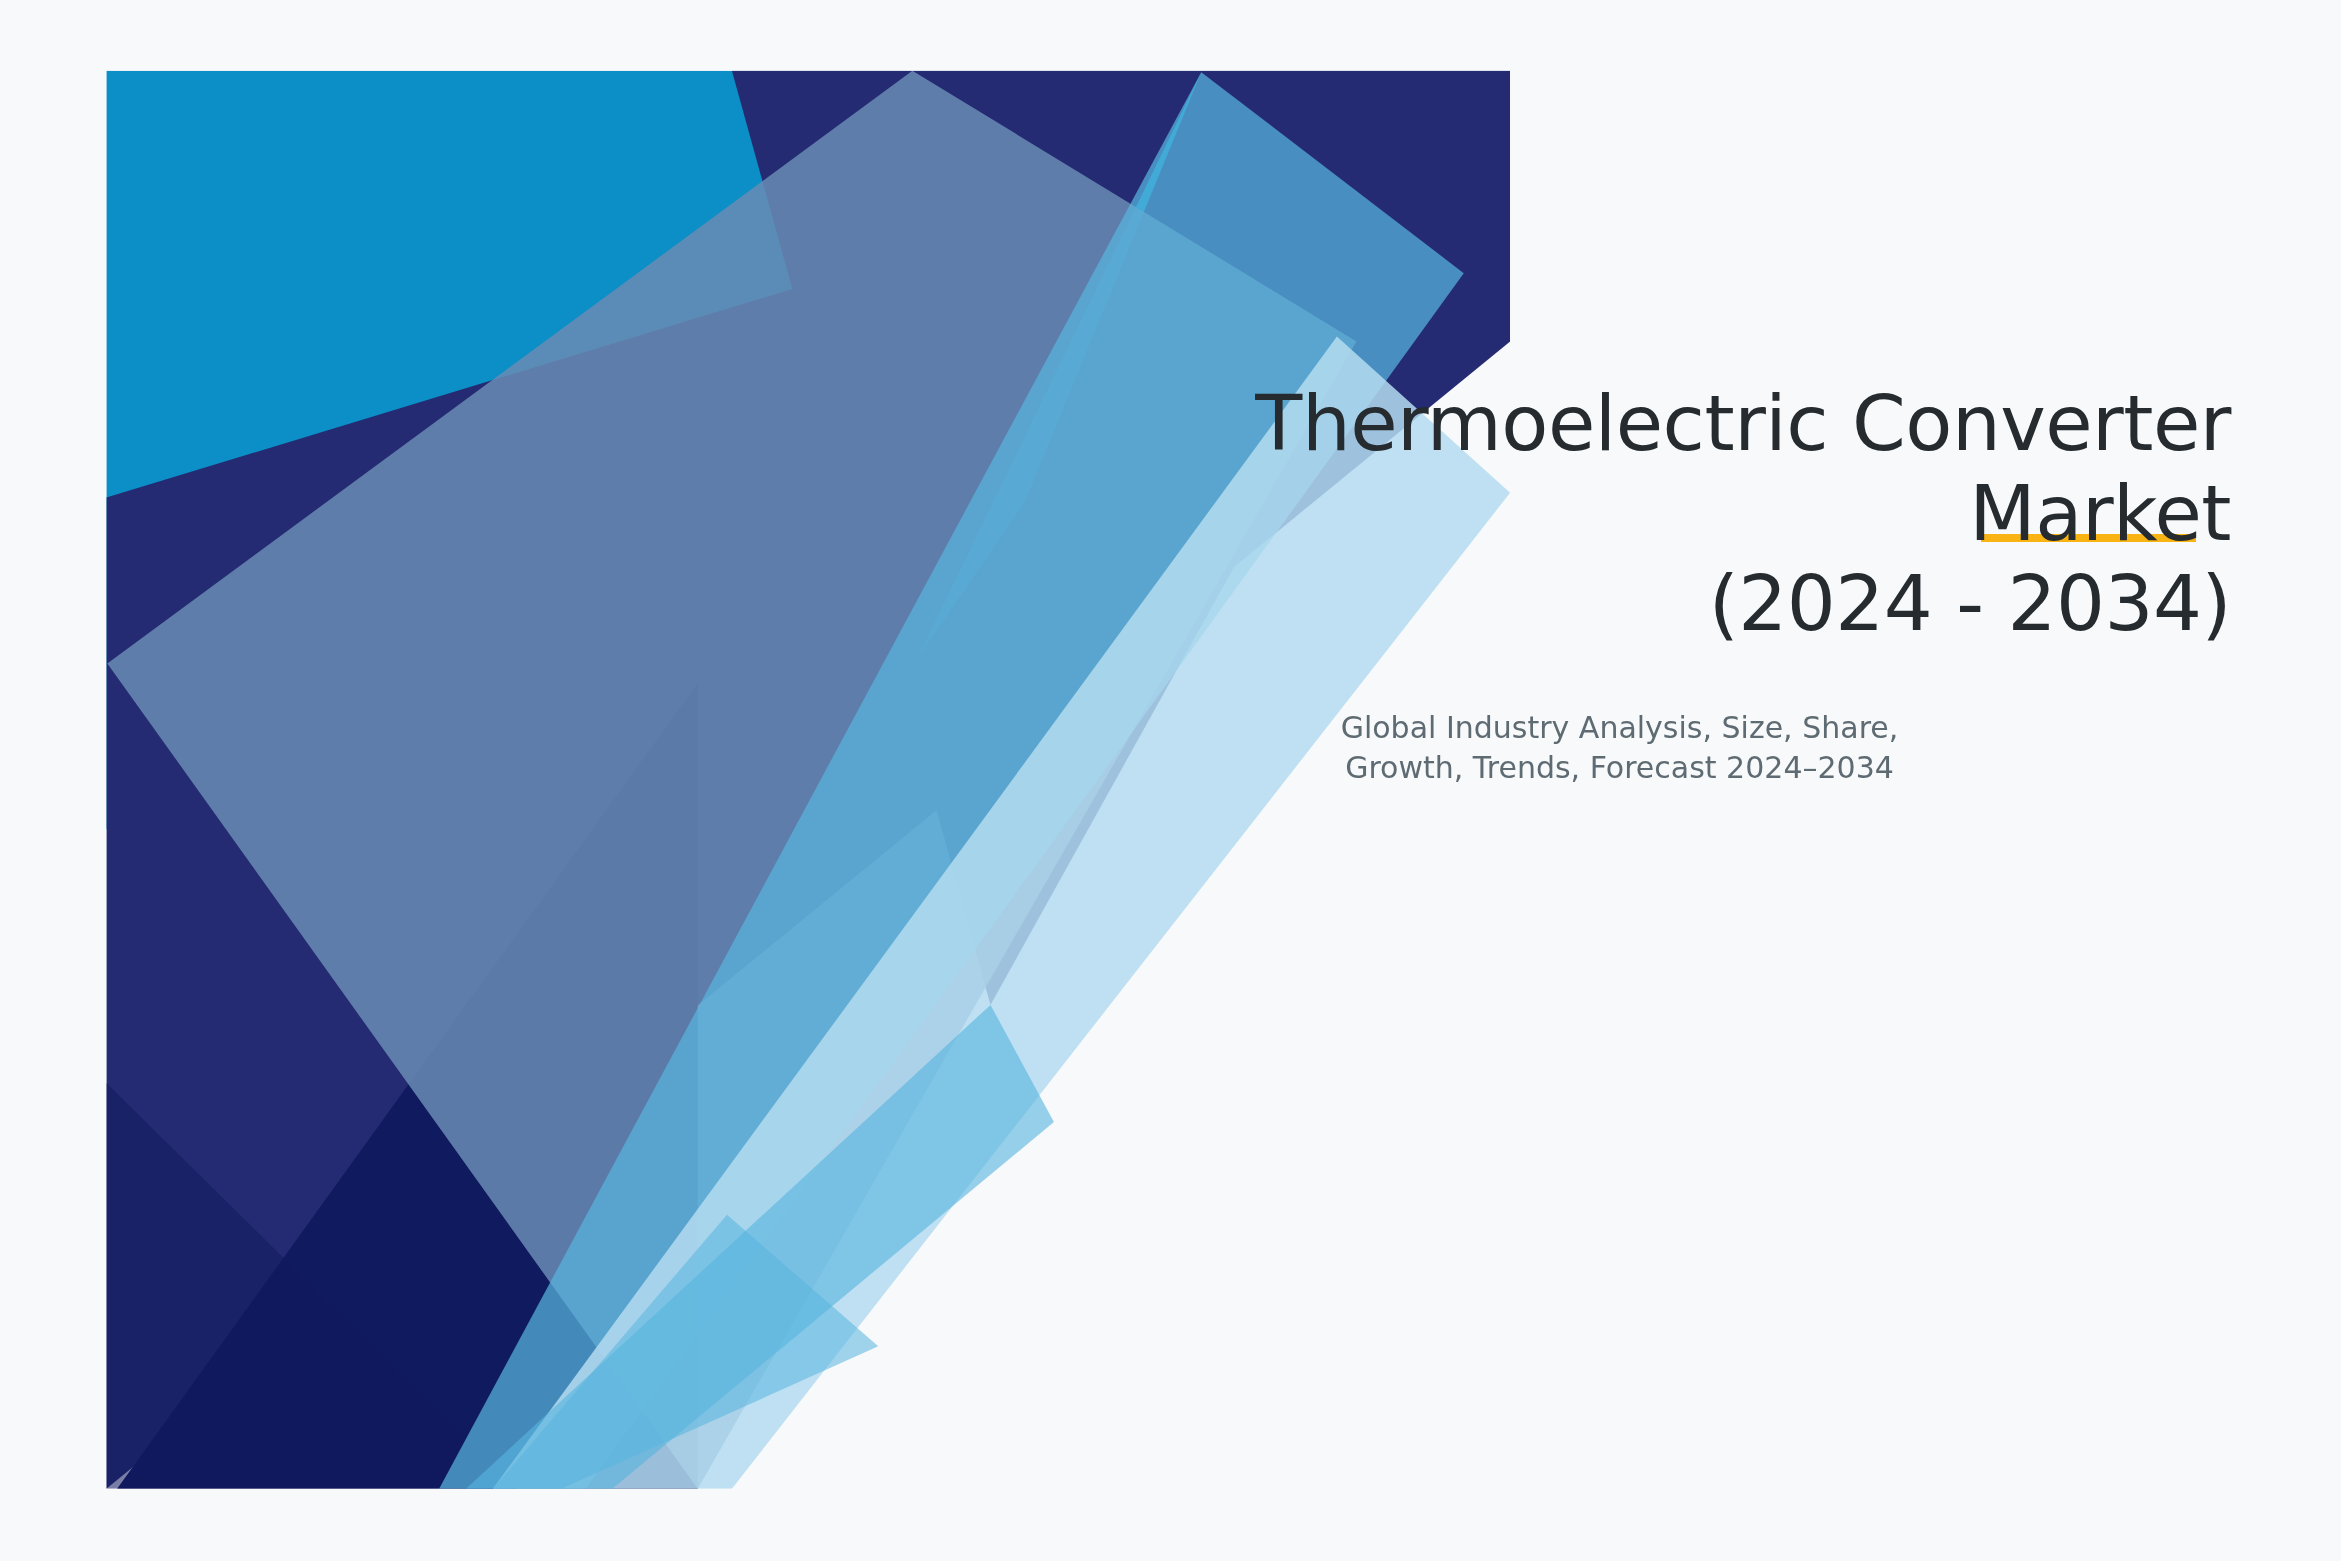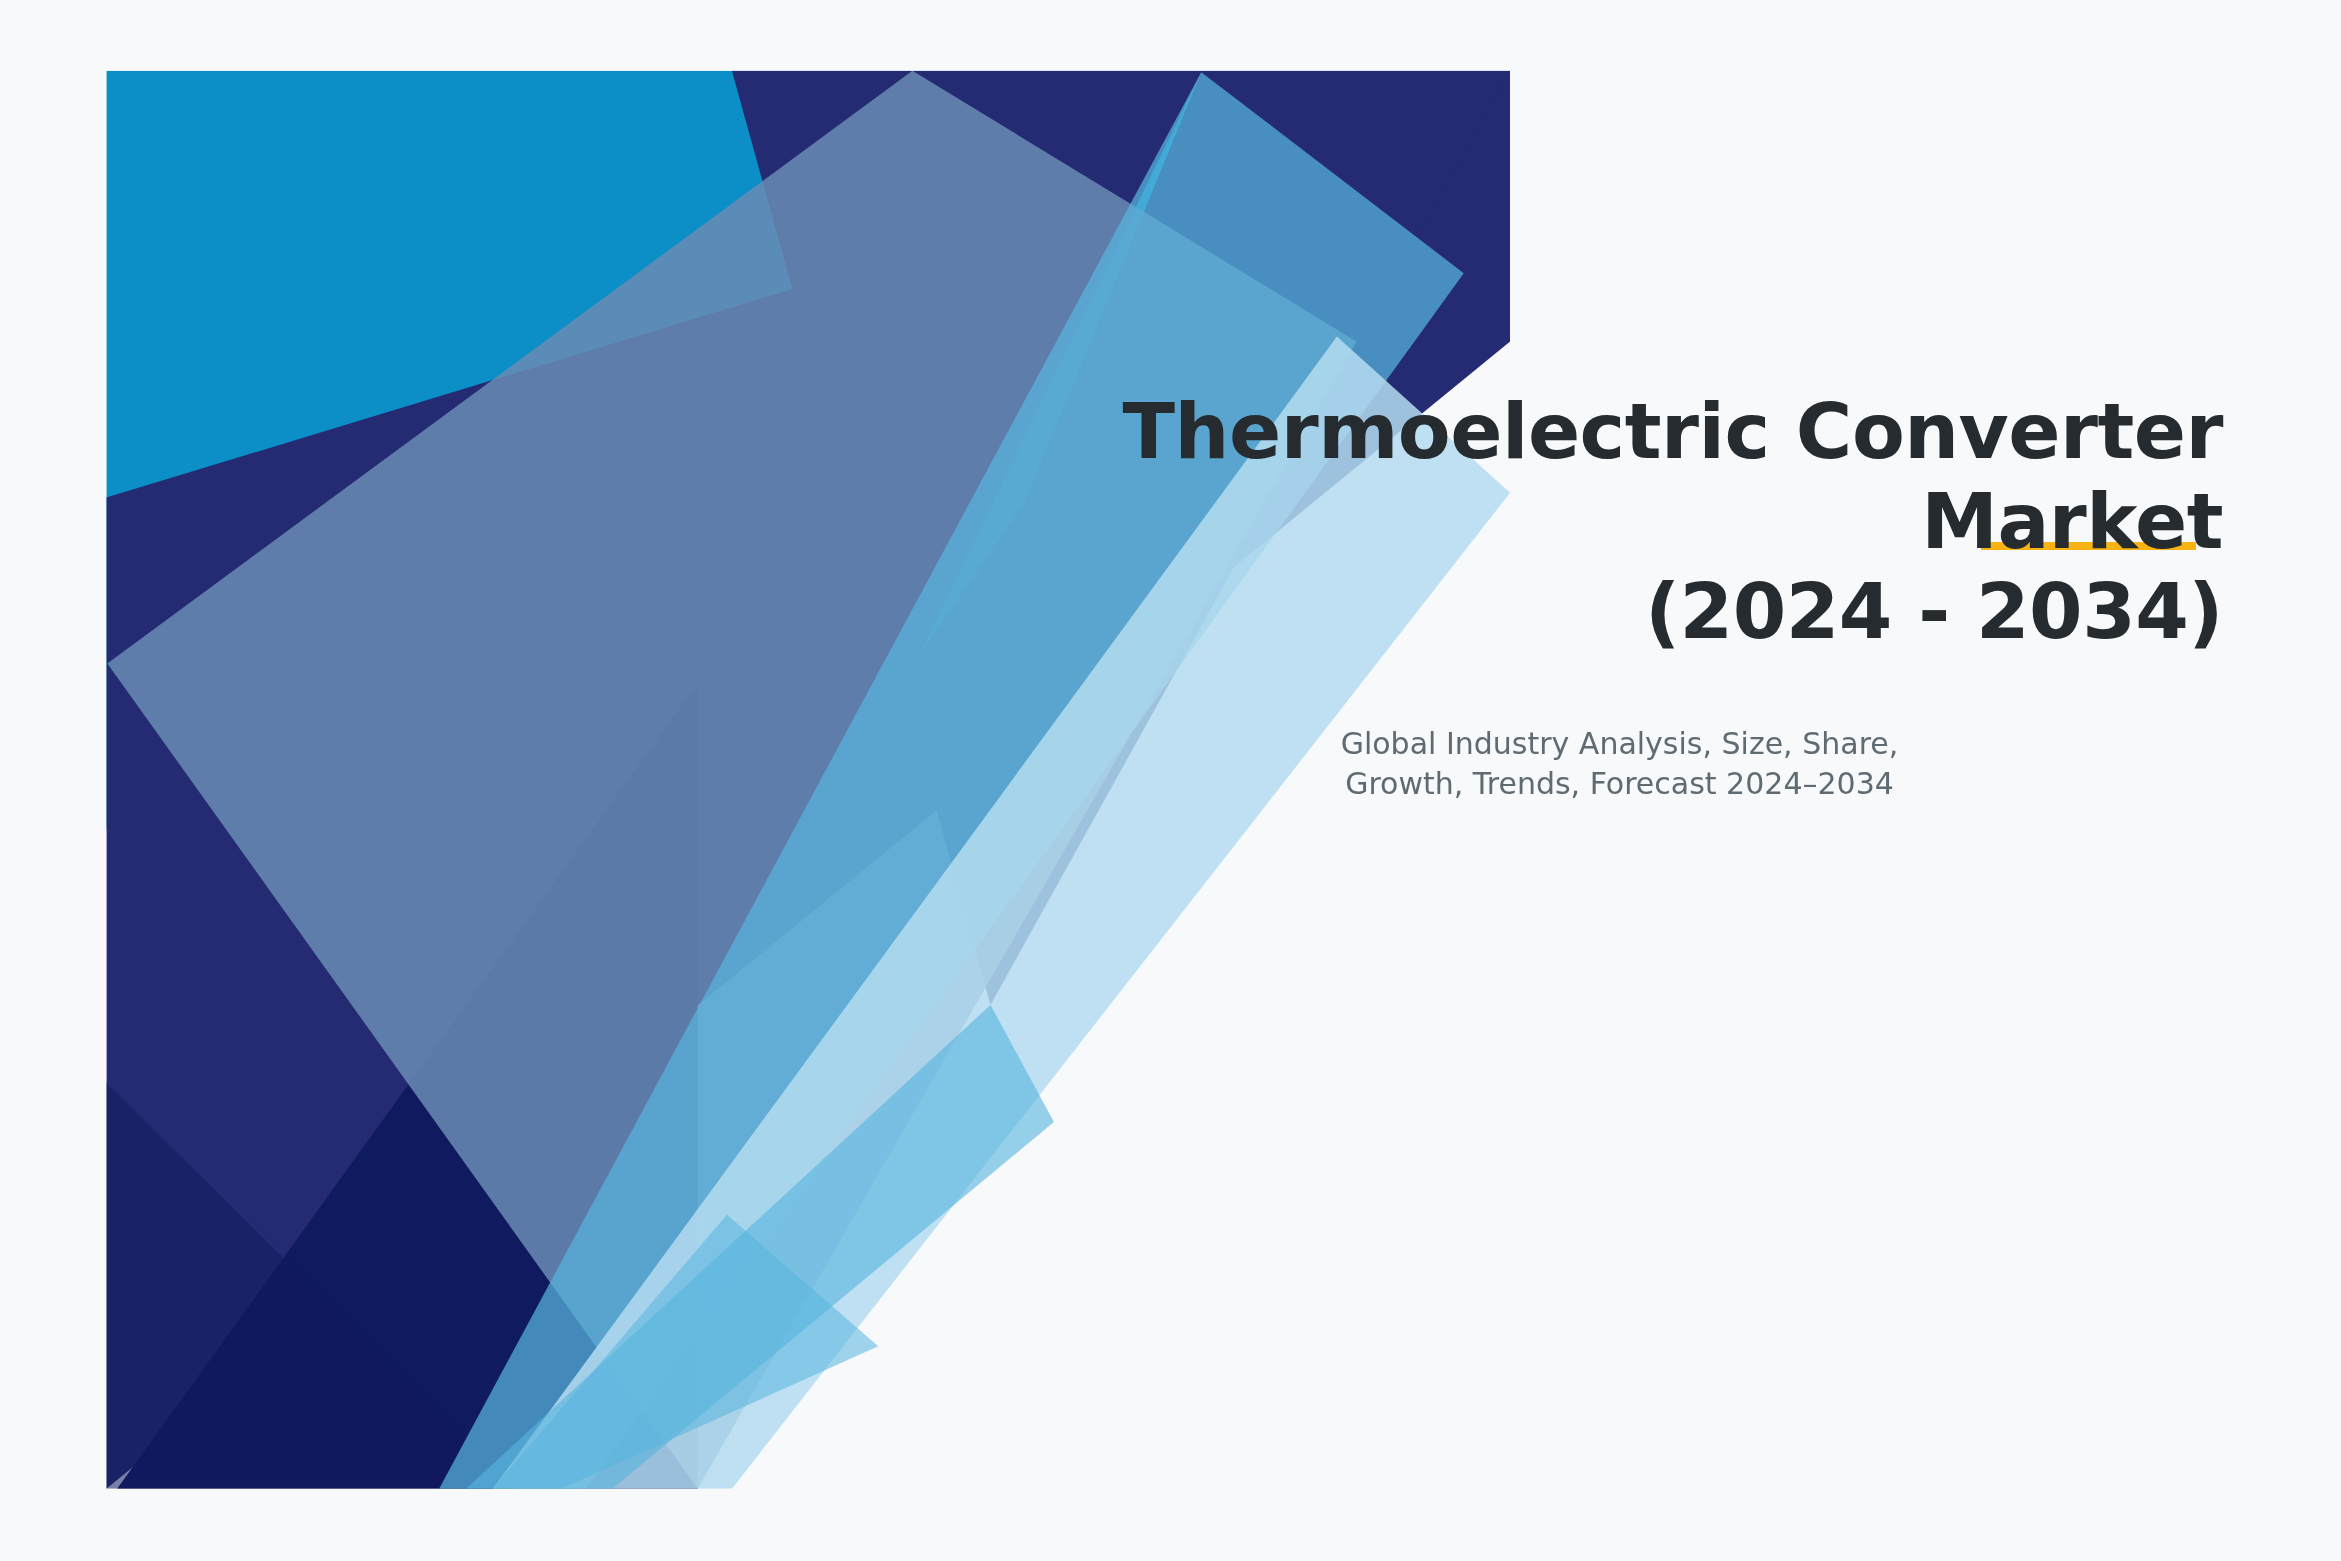--- a/index.html
+++ b/index.html
@@ -45,23 +45,23 @@
 
   #title-wrap {
     position: relative;
     display: block;
   }
 
   #report-title {
     display: block;
     position: relative;
     z-index: 2;
-    margin: 16px;
+    margin: 8px;
     font-family: "DejaVu Sans", "Liberation Sans", sans-serif;
-    font-weight: 700;
+    font-weight: 400;
     font-size: 77px;
     line-height: 1.17;
     letter-spacing: -0.5px;
     color: #252b2e;
     text-align: right;
     white-space: pre-line;
   }
 
   
   #title-accent {

